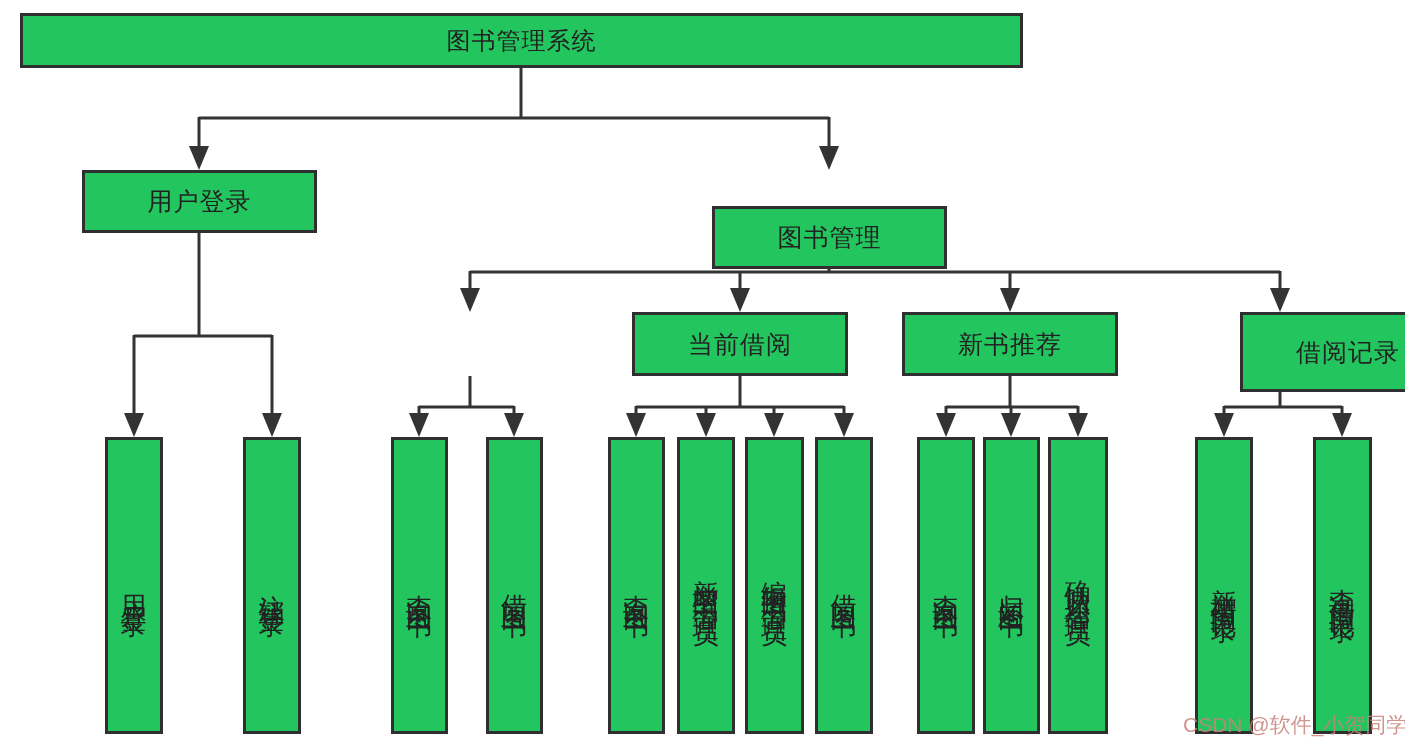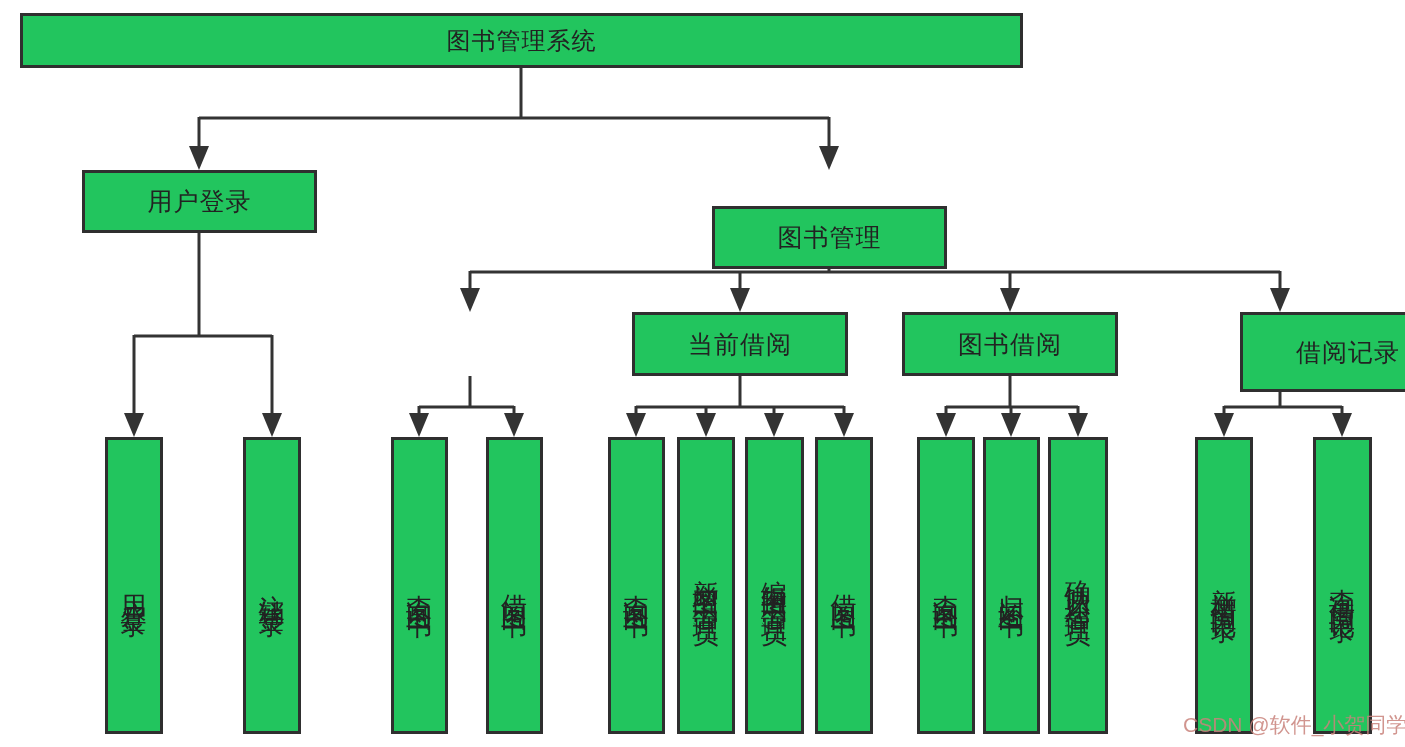--- a/index.html
+++ b/index.html
@@ -118,21 +118,21 @@
       <polygon points="1332,413 1352,413 1342,437"></polygon>
     </g>
   </svg>
 
   <div class="box h-box title-box" style="left:20px;top:13px;width:1003px;height:55px;">图书管理系统</div>
 
   <div class="box h-box" style="left:82px;top:170px;width:235px;height:63px;">用户登录</div>
   <div class="box h-box" style="left:712px;top:170px;width:235px;height:63px;margin-top:36px;">图书管理</div>
 
   <div class="box h-box" style="left:632px;top:312px;width:216px;height:64px;">当前借阅</div>
-  <div class="box h-box" style="left:902px;top:312px;width:216px;height:64px;">图书借阅</div>
+  <div class="box h-box" style="left:902px;top:312px;width:216px;height:64px;">新书推荐</div>
   <div class="box h-box" style="left:1240px;top:312px;width:216px;height:80px;">借阅记录</div>
 
   <div class="box v-box" style="left:105px;top:437px;width:58px;height:297px;">
     <span>用户登录</span>
   </div>
   <div class="box v-box" style="left:243px;top:437px;width:58px;height:297px;">
     <span>注销登录</span>
   </div>
 
   <div class="box v-box" style="left:391px;top:437px;width:57px;height:297px;">

